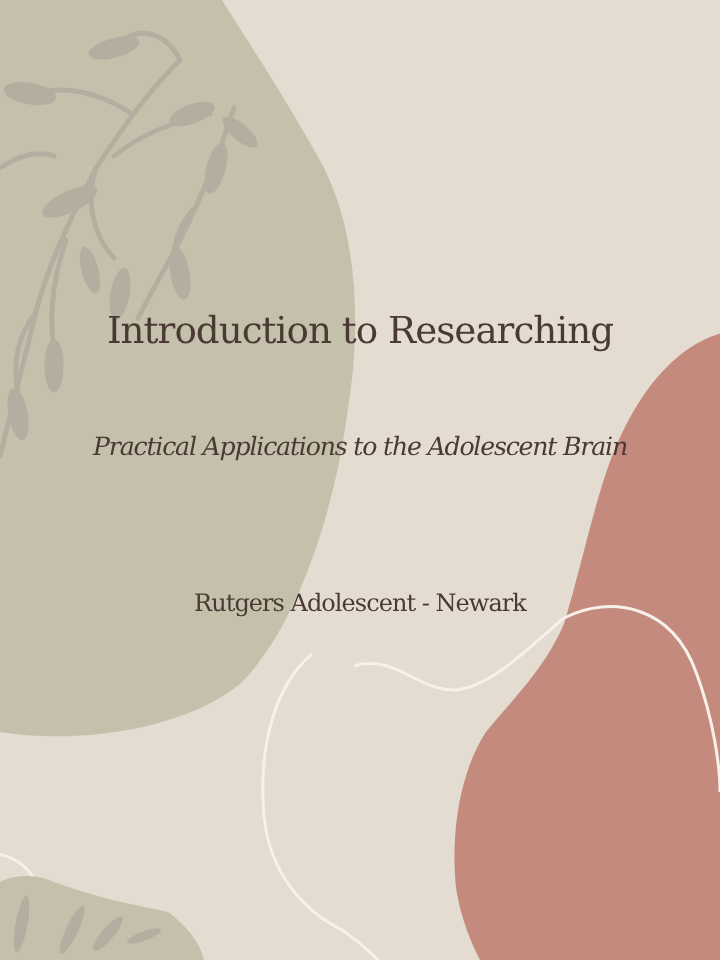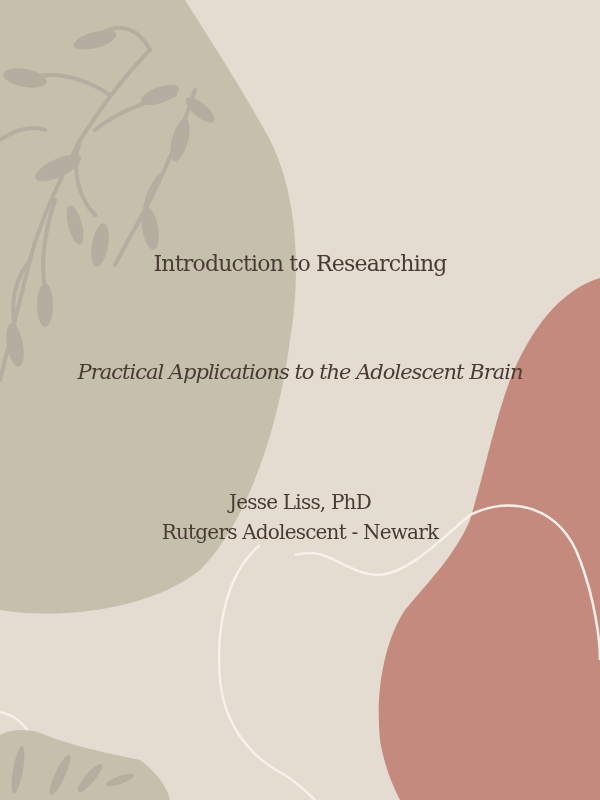--- a/index.html
+++ b/index.html
@@ -1,20 +1,20 @@
 <!DOCTYPE html>
 <html><head>
   <meta charset="utf-8">
   <style>
     html, body { margin: 0; padding: 0; }
     body { width: 600px; height: 800px; overflow: hidden; background: #e4dbd1; }
     .slide { position: relative; width: 600px; height: 800px; overflow: hidden; background: #e4dbd1; }
     .bg-svg { position: absolute; left: 0; top: 0; width: 600px; height: 800px; }
     .text-block { position: absolute; left: 0; width: 600px; text-align: center; color: #4a3a33; font-family: "DejaVu Serif", serif; }
-    .title { top: 242px; font-size: 22px; line-height: 44px; letter-spacing: -0.8px; font-weight: normal; margin: 0; }
+    .title { top: 254px; font-size: 31px; line-height: 44px; letter-spacing: -0.8px; font-weight: normal; margin: 0; }
     .subtitle { top: 356px; font-size: 21px; line-height: 33px; font-style: italic; letter-spacing: -1px; }
     .author { top: 487px; font-size: 20px; line-height: 30px; letter-spacing: -0.8px; }
     .line { display: block; }
   </style>
 </head>
 <body>
 
 <div class="slide">
   <svg class="bg-svg" viewBox="0 0 600 800">
 
@@ -63,16 +63,15 @@
 
   <h1 class="text-block title">
     <span class="line">Introduction to Researching</span>
   </h1>
 
   <div class="text-block subtitle">
     <span class="line">Practical Applications to the Adolescent Brain</span>
   </div>
 
   <div class="text-block author">
-    <span class="line">Jesse Liss, PhD</span>
     <span class="line">Rutgers Adolescent - Newark</span>
   </div>
 </div>
 
 </body></html>

